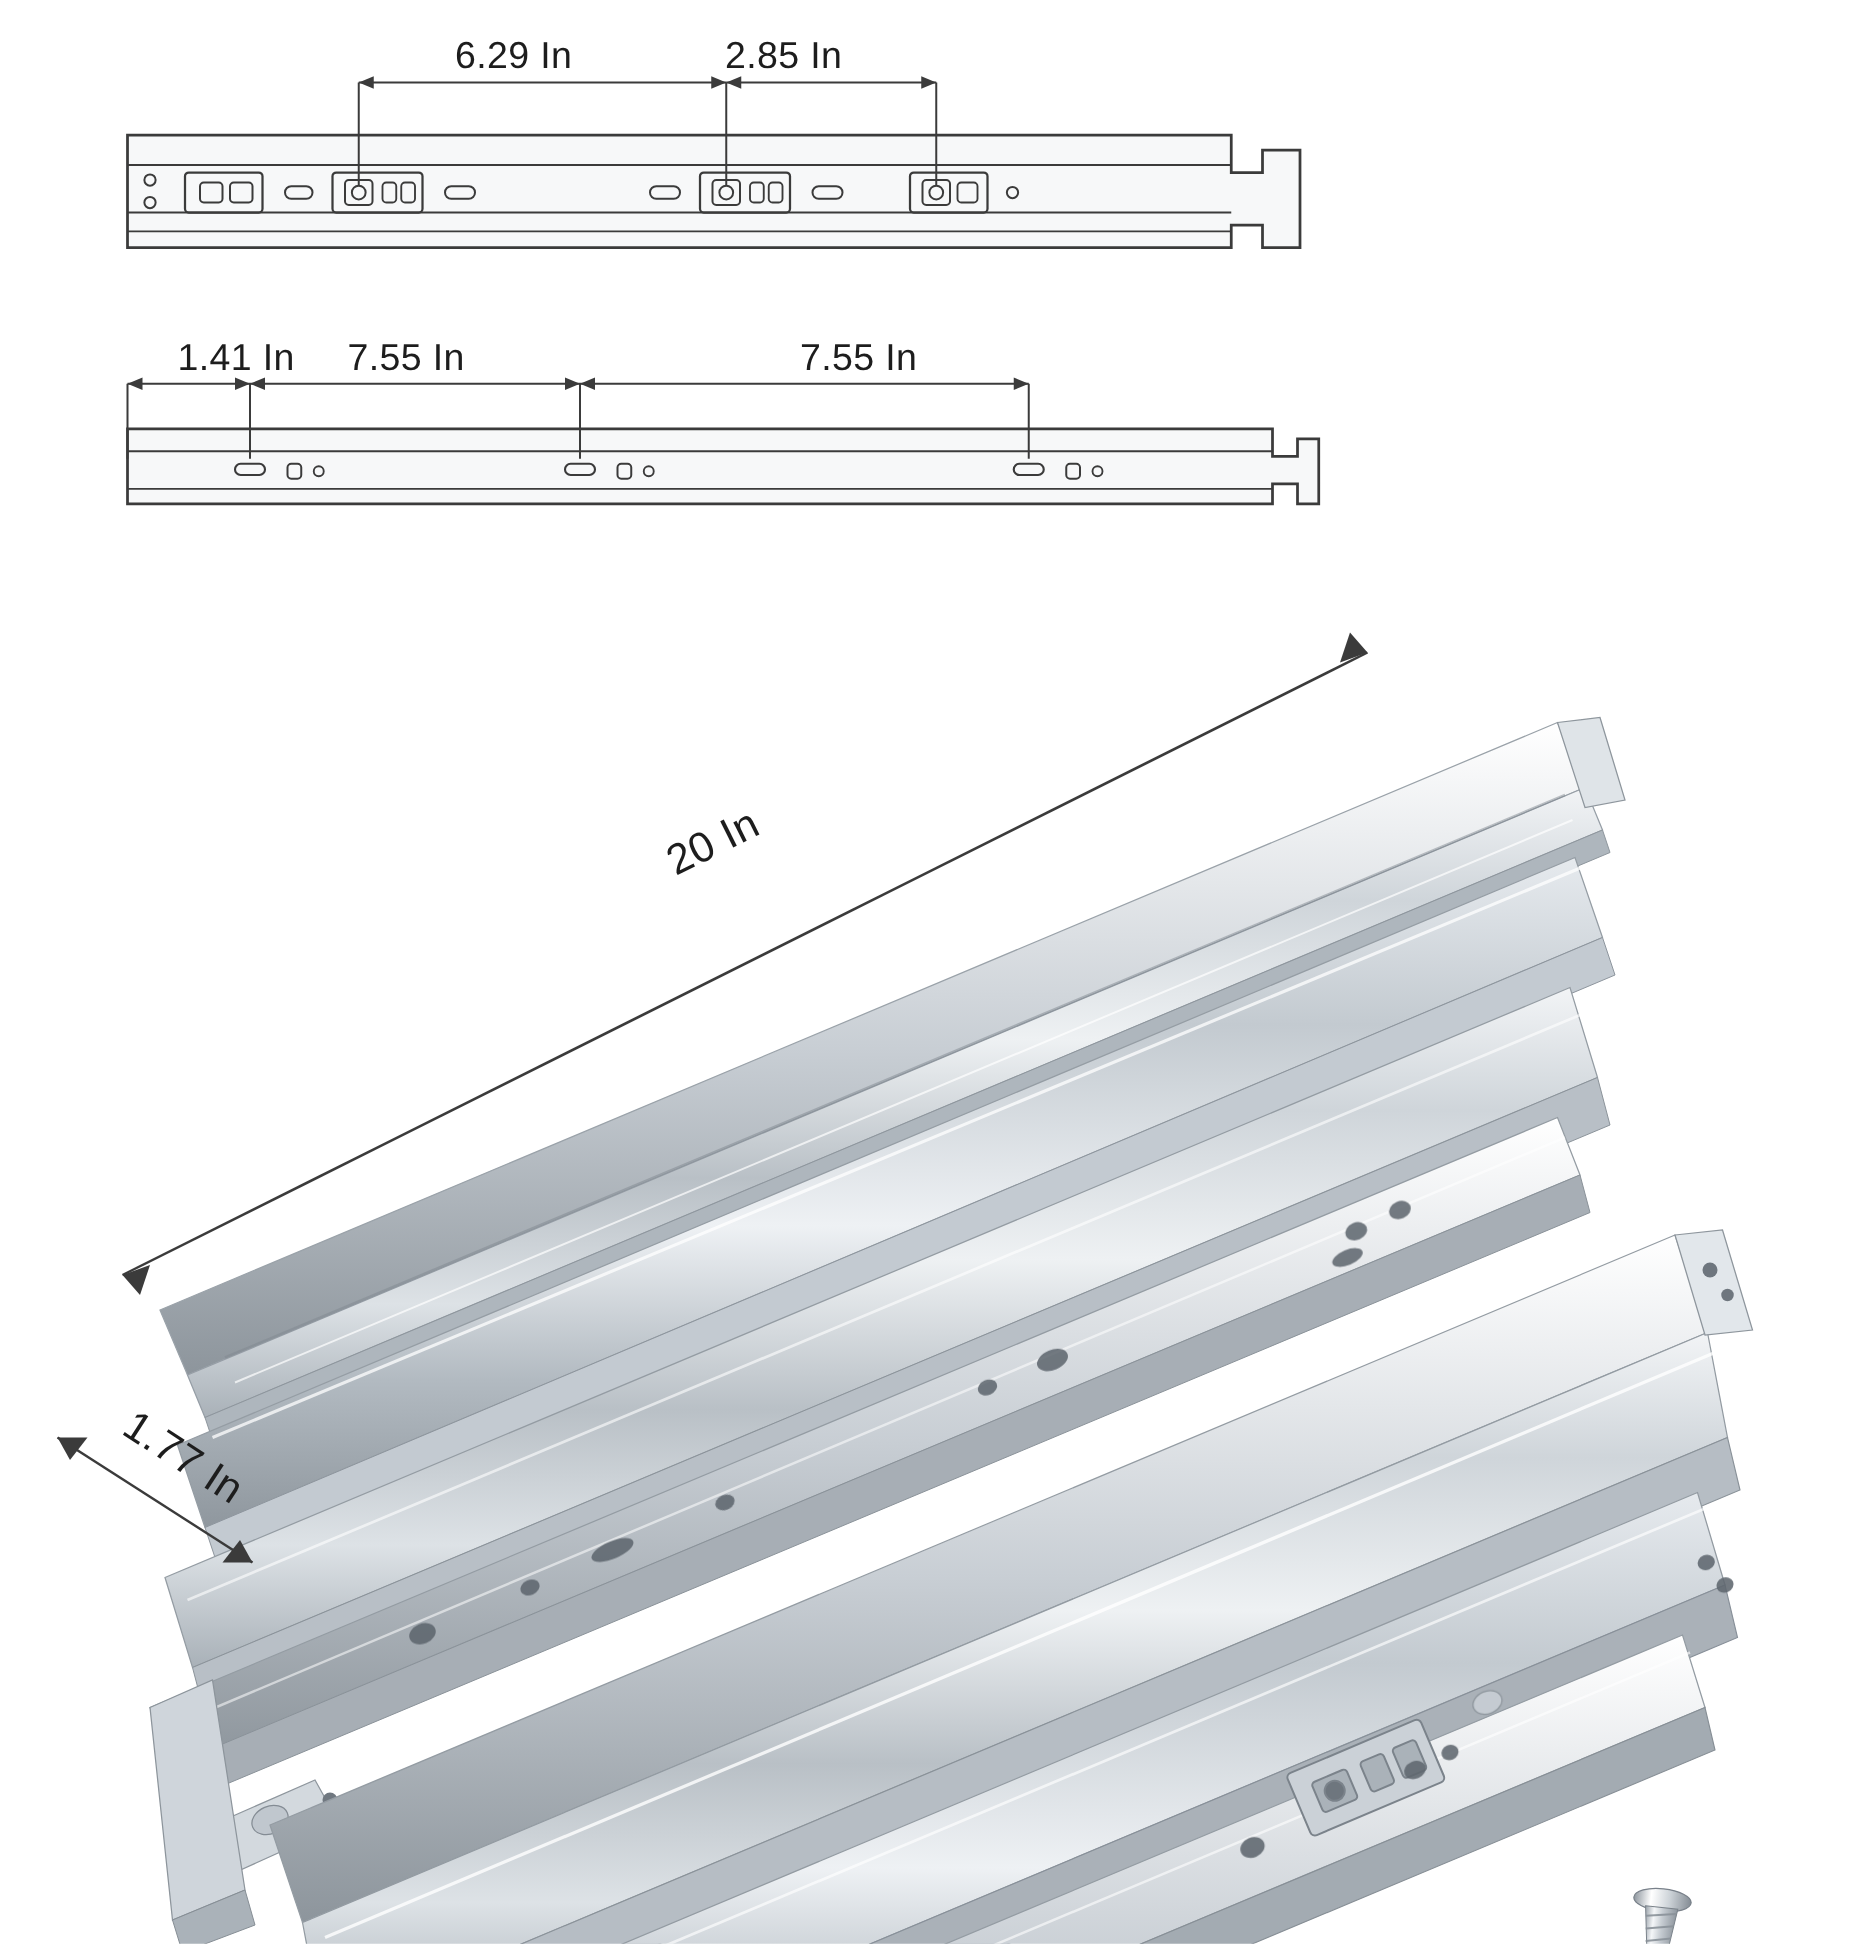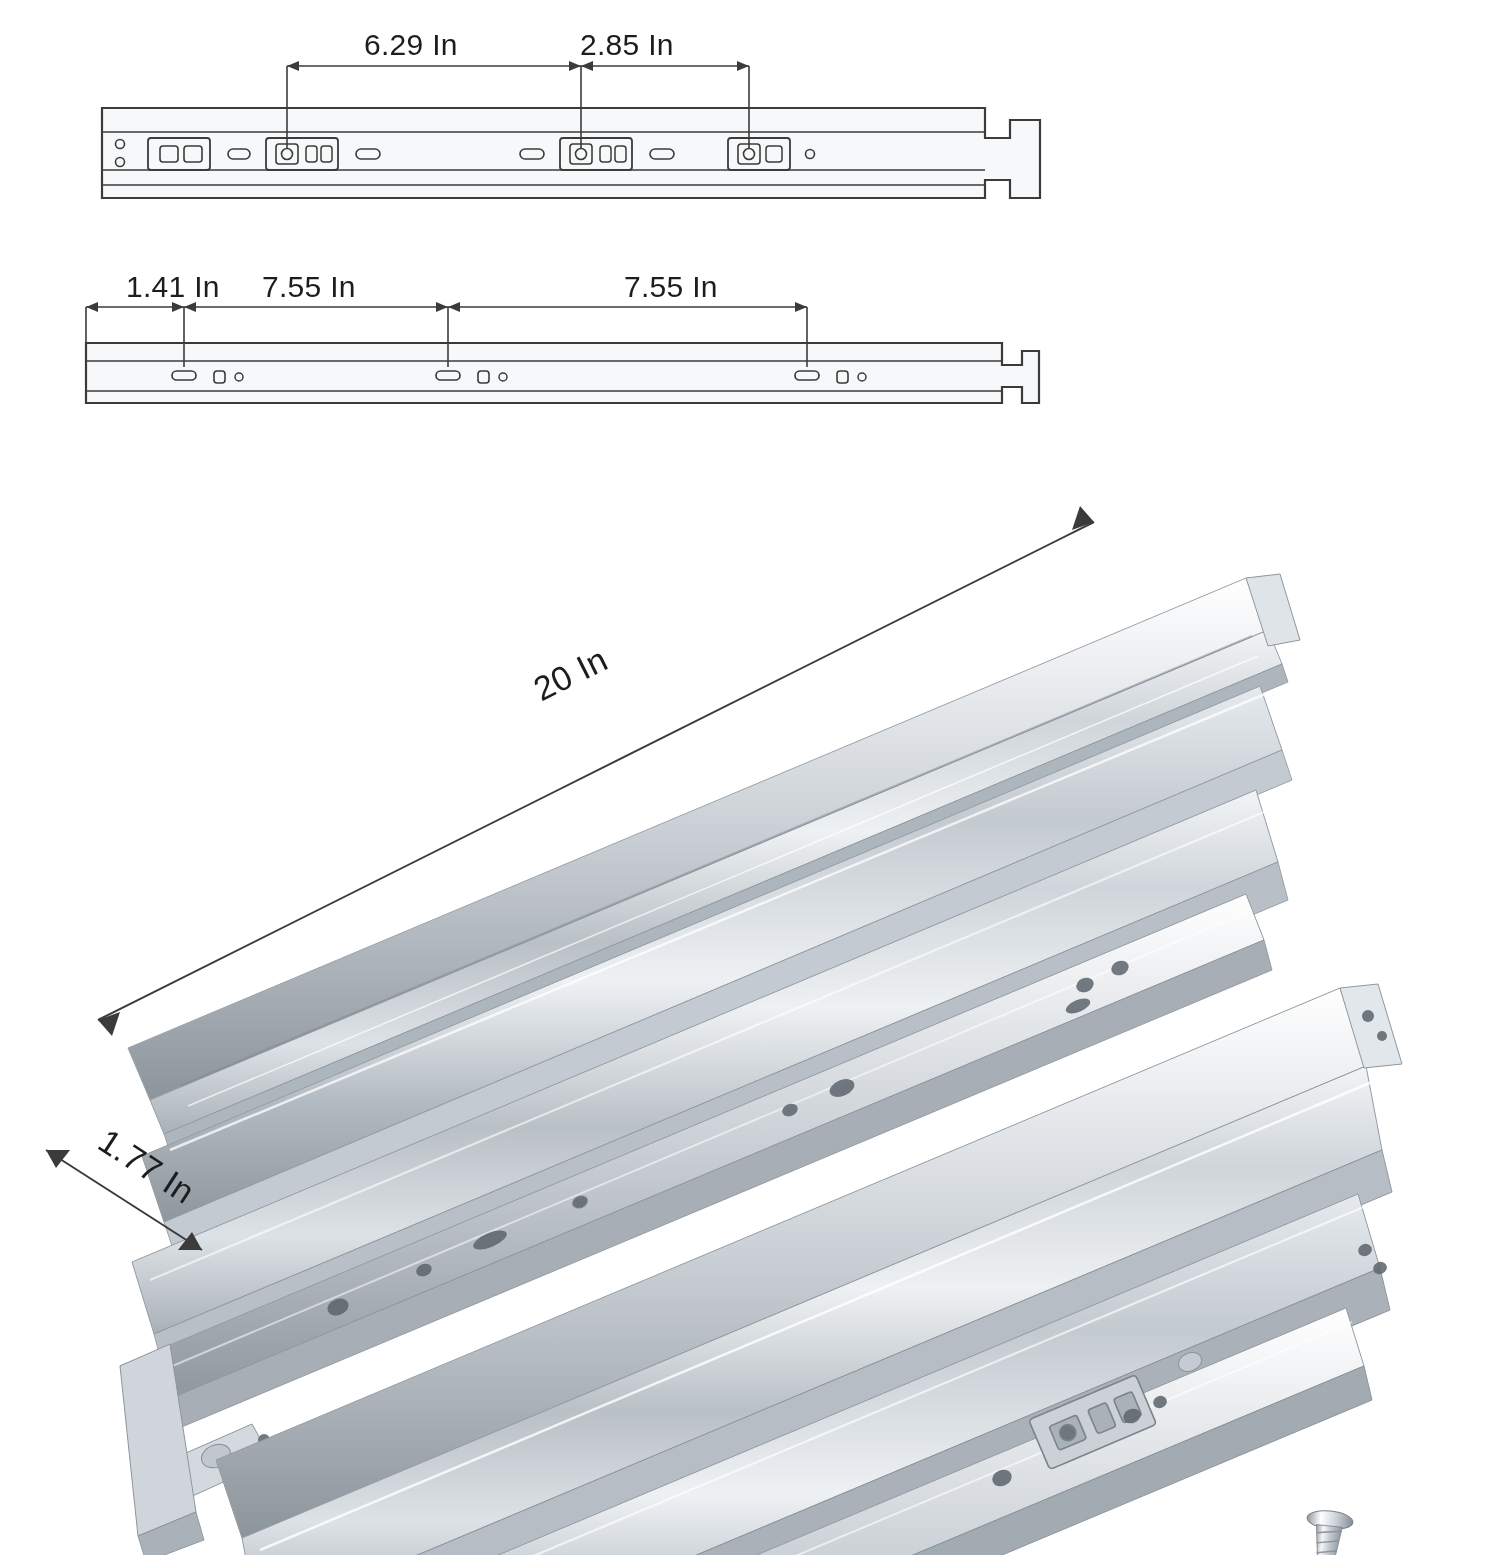--- a/index.html
+++ b/index.html
@@ -104,21 +104,21 @@
         <polygon points="501,46 489,41 489,51"></polygon>
         <polygon points="501,46 513,41 513,51"></polygon>
         <polygon points="669,46 657,41 657,51"></polygon>
       </g>
     </svg>
 
     <div class="dim-label" style="left:284px; top:8px;">6.29 In</div>
     <div class="dim-label" style="left:500px; top:8px;">2.85 In</div>
   </div>
 
-  <div class="schematic" style="left:44px; top:265px; width:980px; height:160px;">
+  <div class="schematic" style="left:60px; top:265px; width:980px; height:160px;">
     <svg width="980" height="160" viewBox="0 0 980 160">
       <g fill="none" stroke="#3b3b3b" stroke-width="2.2">
         <path d="M22 78 L22 138 L938 138 L938 122 L958 122 L958 138 L975 138
                  L975 86 L958 86 L958 100 L938 100 L938 78 Z" fill="#f7f8f9"></path>
         <path d="M22 96 L938 96" stroke-width="1.5"></path>
         <path d="M22 126 L938 126" stroke-width="1.4"></path>
 
         <rect x="108" y="106" width="24" height="9" rx="4.5" stroke-width="1.7"></rect>
         <rect x="150" y="106" width="11" height="12" rx="3" stroke-width="1.6"></rect>
         <circle cx="175" cy="112" r="4" stroke-width="1.5"></circle>

